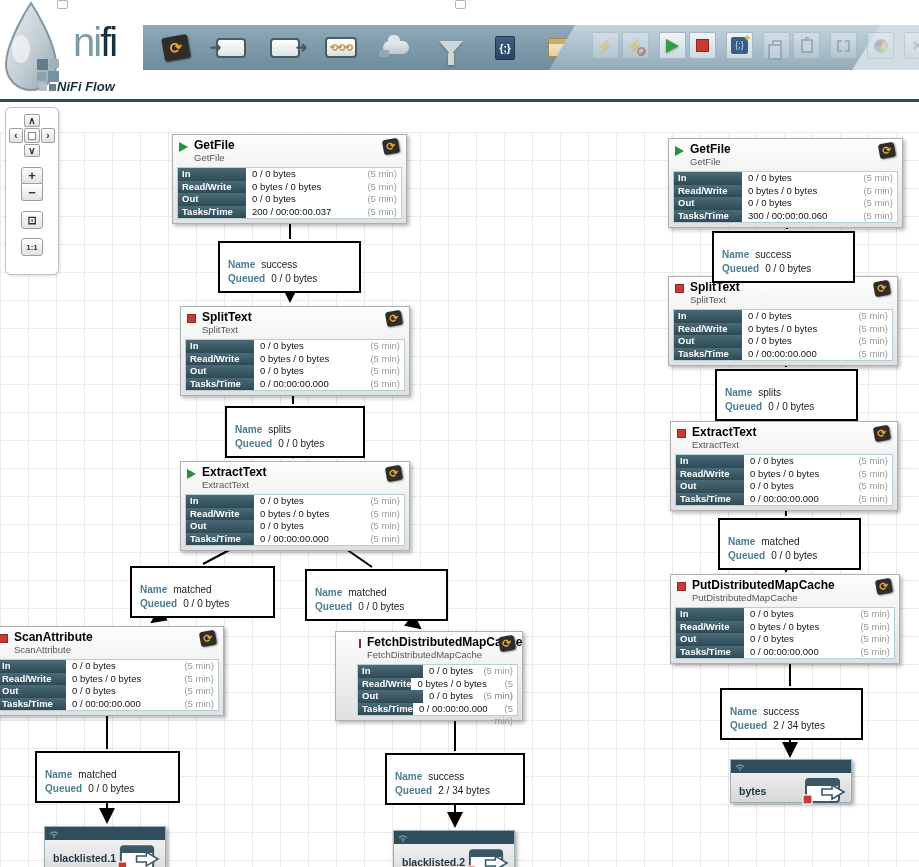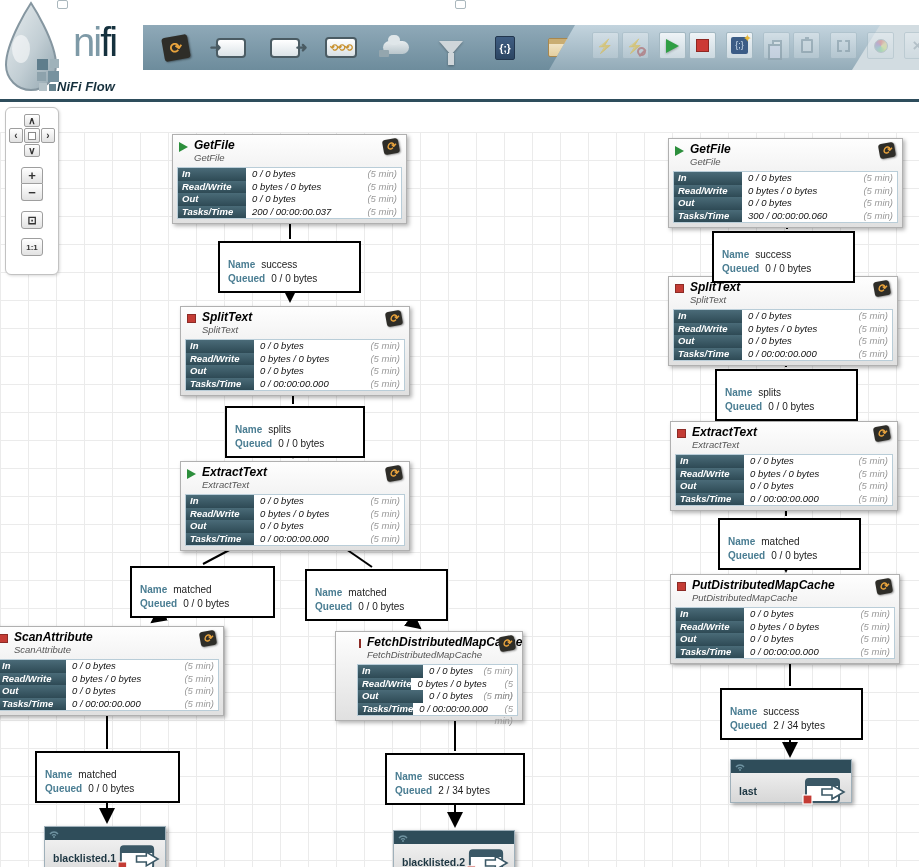--- a/index.html
+++ b/index.html
@@ -72,21 +72,21 @@
   #statusbar .slabel { color:#54819c; }
   #statusbar b { color:#000; margin-left:4px; }
 
   
   #canvas { position:absolute; left:0; top:132px; width:919px; height:735px; overflow:hidden; background:#fff;
     background-image:linear-gradient(#ebebeb 1px,transparent 1px),linear-gradient(90deg,#ebebeb 1px,transparent 1px);
     background-size:28px 28px; }
   #edges { position:absolute; left:0; top:0; width:919px; height:735px; pointer-events:none; z-index:1; }
 
   .processor { position:absolute; z-index:2; border:1px solid #b0b0b0; background:linear-gradient(#fefefe,#e0e0e0);
-    box-shadow:2px 2px 4px rgba(0,0,0,.3);font-style:italic; }
+    box-shadow:2px 2px 4px rgba(0,0,0,.3); }
   .proc-header { display:flex; padding:4px 6px 2px; position:relative; }
   .run-state { margin:3px 6px 0 0; }
   .processor.running .run-state { width:0; height:0; border-left:9px solid #2c8f3c; border-top:5px solid transparent; border-bottom:5px solid transparent; }
   .processor.stopped .run-state { width:9px; height:9px; background:#c43c35; border:1px solid #8c2b26; margin-top:3px; }
   .proc-name { font-size:12px; font-weight:bold; color:#000; line-height:13px; }
   .proc-type { font-size:9.5px; color:#555; line-height:11px; }
   .proc-icon { position:absolute; right:7px; top:4px; }
   .proc-stats { margin:2px 4px 4px; border:1px solid #b9cdd8; background:#fff; }
   .stat-row { display:flex; height:12.5px; font-size:9.5px; line-height:12.5px; }
   .stat-key { width:68px; background:linear-gradient(#4a6b78,#2e4a55); color:#fff; font-weight:bold; padding-left:4px; }
@@ -641,21 +641,21 @@
 
   <div class="port stopped" style="left: 730px; top: 627px; width: 122px; height: 44px;">
     <div class="port-header">
       <svg width="10" height="8" viewBox="0 0 10 8">
         <path d="M1 4 A5 5 0 0 1 9 4" fill="none" stroke="#6f93a1" stroke-width="1.3"></path>
         <path d="M3 5.5 A3 3 0 0 1 7 5.5" fill="none" stroke="#6f93a1" stroke-width="1.3"></path>
         <circle cx="5" cy="7" r="1" fill="#6f93a1"></circle>
       </svg>
     </div>
     <div class="port-body">
-      <span class="port-name">last</span>
+      <span class="port-name">bytes</span>
       <svg width="46" height="30" viewBox="0 0 46 30">
         <rect x="5" y="3" width="33" height="23" rx="3" fill="#fff" stroke="#3b5866" stroke-width="2"></rect>
         <path d="M5 6 a3 3 0 0 1 3-3 h27 a3 3 0 0 1 3 3 v4 H5 Z" fill="#3b5866"></path>
         <polygon points="21,13 31,13 31,9 43,16 31,23 31,19 21,19" fill="#fff" stroke="#3b5866" stroke-width="1.6"></polygon>
         <rect x="2" y="19" width="9" height="9" fill="#c43c35" stroke="#fff" stroke-width="1.2"></rect>
       </svg>
     </div>
   </div>
 </div>
   </div>

